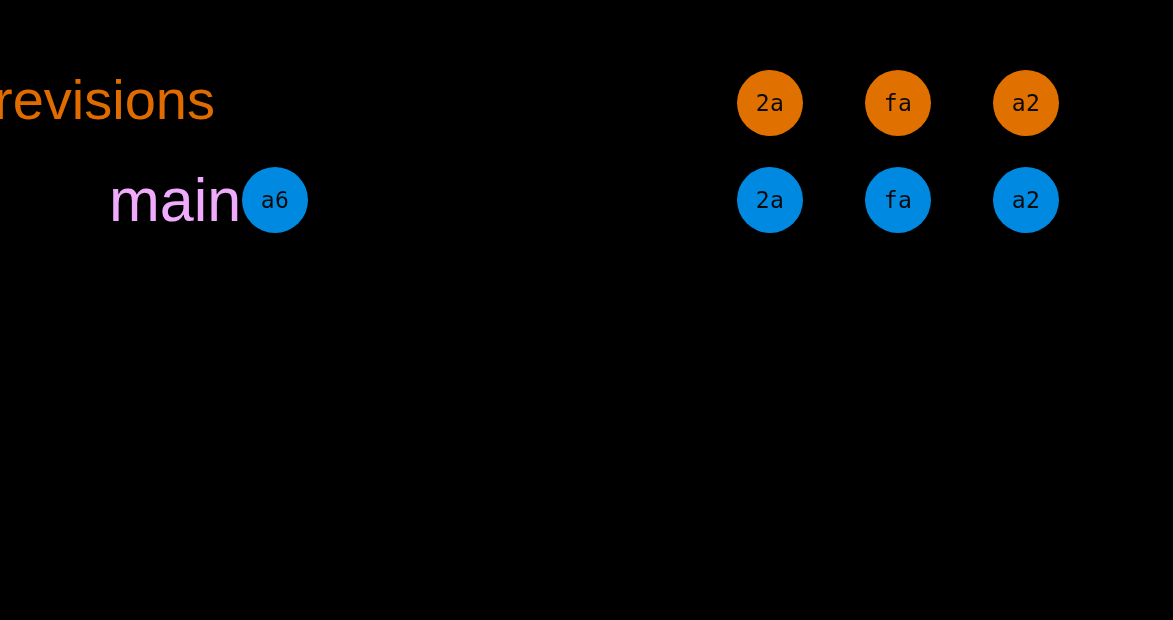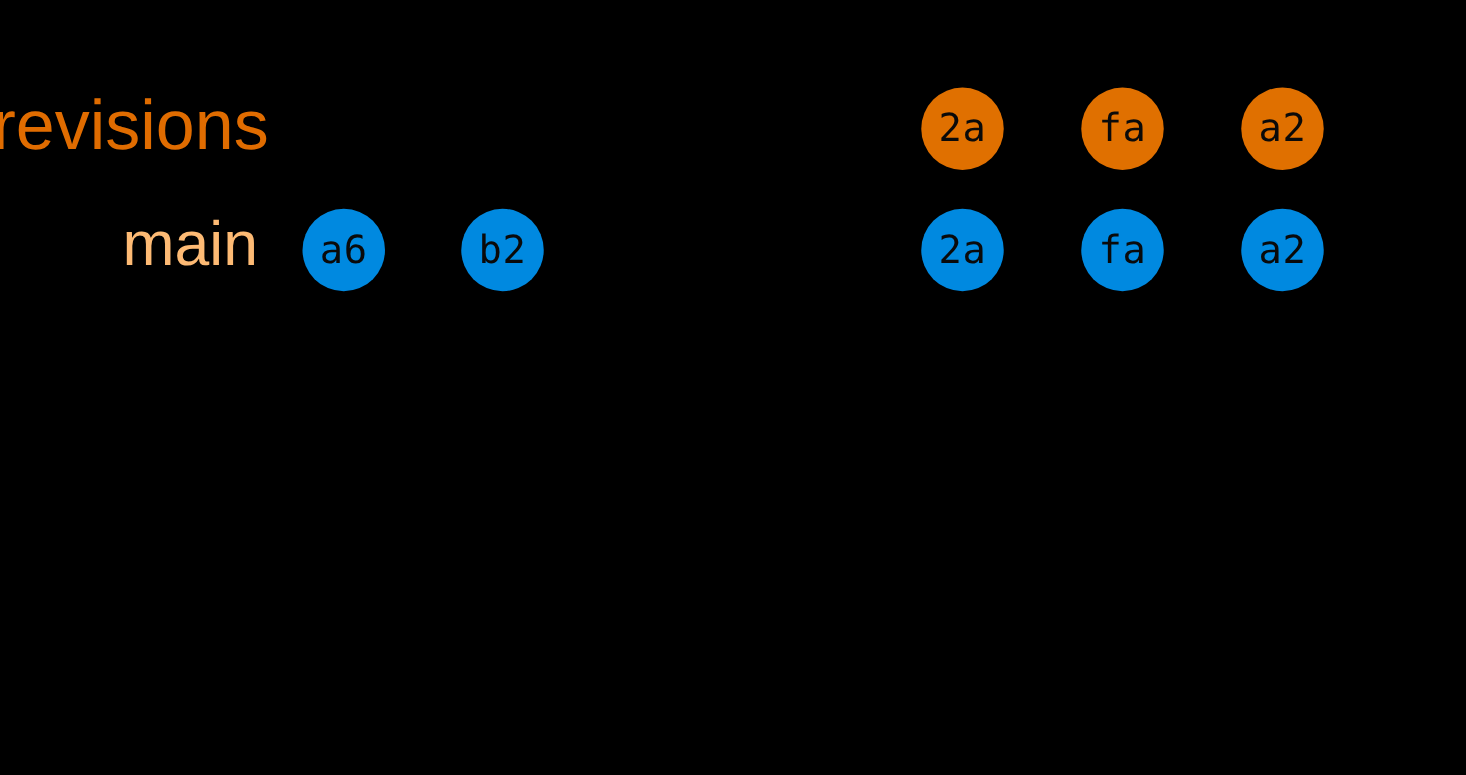--- a/index.html
+++ b/index.html
@@ -26,35 +26,35 @@
     line-height: 1;
     user-select: none;
   }
   #label-revisions {
     left: -6px;
     top: 72px;
     font-size: 56px;
     color: #E06C00;
   }
   #label-main {
-    left: 98px;
+    left: 109px;
     top: 170px;
-    font-size: 50px;
-    color: #fdba74;
+    font-size: 61px;
+    color: #f0abfc;
   }
   .node {
     position: absolute;
     width: 66px;
     height: 66px;
     border-radius: 50%;
     display: flex;
     align-items: center;
     justify-content: center;
     font-family: "DejaVu Sans Mono", "Liberation Mono", monospace;
-    font-size: 31px;
+    font-size: 23px;
     font-weight: 400;
     color: #0a0a0a;
     letter-spacing: 0.5px;
     user-select: none;
   }
   .node.revisions { background: #E07000; }
   .node.main      { background: #0089E0; }
 
   .edge-arrow {
     position: absolute;
@@ -76,23 +76,20 @@
   <div class="node revisions" style="left:865px; top:70px;">
     <span>fa</span>
   </div>
   <div class="node revisions" style="left:993px; top:70px;">
     <span>a2</span>
   </div>
 
   <div class="node main" style="left:242px; top:167px;">
     <span>a6</span>
   </div>
-  <div class="node main" style="left:369px; top:167px;">
-    <span>b2</span>
-  </div>
   <div class="node main" style="left:737px; top:167px;">
     <span>2a</span>
   </div>
   <div class="node main" style="left:865px; top:167px;">
     <span>fa</span>
   </div>
   <div class="node main" style="left:993px; top:167px;">
     <span>a2</span>
   </div>
 

